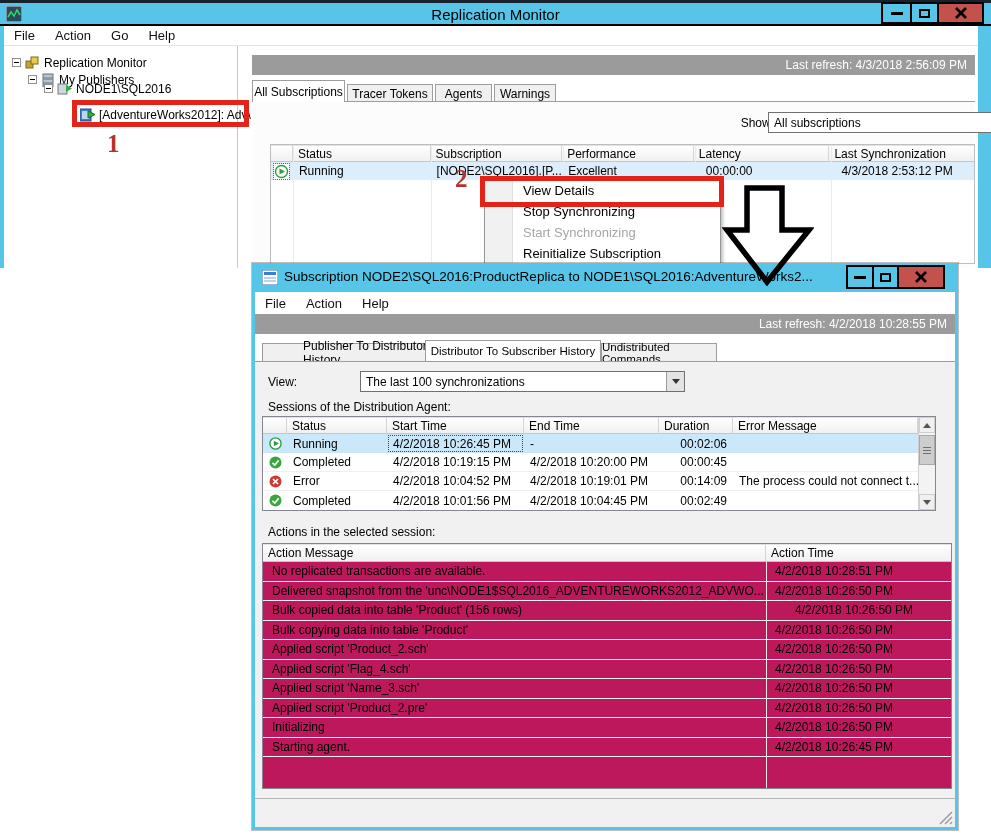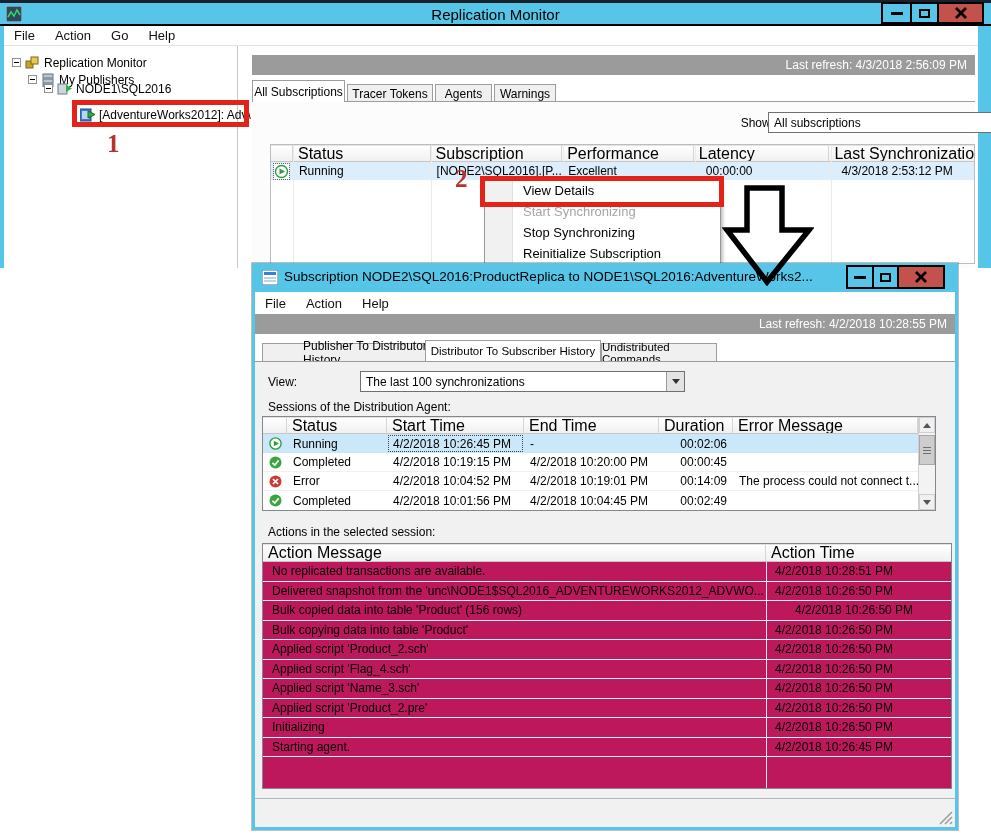--- a/index.html
+++ b/index.html
@@ -20,21 +20,21 @@
   .menubar { background:#fff; display:flex; align-items:center; }
   .menu-item { padding:3px 10px; font-size:13px; color:#111; }
   .refreshbar { background:#9b9b9b; color:#fff; font-size:12px; display:flex; align-items:center; justify-content:flex-end; padding-right:8px; }
 
   
   .tab { background:#f0f0f0; border:1px solid #9d9d9d; border-bottom:none; display:flex; align-items:center; justify-content:center; font-size:12px; }
   .tab.active { background:#fff; z-index:3; }
 
   
   .grid-hcell { background:linear-gradient(#ffffff,#f0f0f0); border-right:1px solid #d5d5d5; border-bottom:1px solid #c6c6c6; border-top:1px solid #e3e3e3;
-                display:flex; align-items:center; padding-left:5px; font-size:16px; overflow:hidden; white-space:nowrap; }
+                display:flex; align-items:center; padding-left:5px; font-size:12px; overflow:hidden; white-space:nowrap; }
   .cell { display:flex; align-items:center; padding-left:6px; font-size:12px; white-space:nowrap; overflow:hidden; }
   .sel-blue { background:#cbe8fa; }
 
   
   .expandbox { width:9px; height:9px; background:#fff; border:1px solid #919191; position:relative; }
   .expandbox::after { content:""; position:absolute; left:1px; top:3px; width:5px; height:1px; background:#000; }
   .tree-row { display:flex; align-items:center; gap:4px; position:absolute; height:17px; }
   .tree-label { font-size:12px; white-space:nowrap; }
 
   .dd { background:#fff; border:1px solid #707070; display:flex; align-items:center; position:relative; }
@@ -176,22 +176,22 @@
           <div class="cell" style="width:136px;padding-left:12px;">00:00:00</div>
           <div class="cell" style="width:145px;padding-left:12px;">4/3/2018 2:53:12 PM</div>
         </div>
       </div>
     </div>
   </div>
 
   <div class="abs ctx-menu" style="left:484px;top:179px;width:237px;height:92px;">
     <div class="ctx-gutter"></div>
     <div class="ctx-item">View Details</div>
+    <div class="ctx-item">Stop Synchronizing</div>
     <div class="ctx-item disabled">Start Synchronizing</div>
-    <div class="ctx-item">Stop Synchronizing</div>
     <div class="ctx-item">Reinitialize Subscription</div>
   </div>
 
   <div class="abs annot-red" style="left:72px;top:100px;width:177px;height:27px;"></div>
   <div class="abs annot-num" style="left:107px;top:130px;">1</div>
   <div class="abs annot-red" style="left:480px;top:176px;width:244px;height:31px;"></div>
   <div class="abs annot-num" style="left:455px;top:165px;">2</div>
 
   <div class="abs" style="left:252px;top:263px;width:706px;height:567px;border:3px solid #57c5e7;background:#fff;box-shadow:0 0 0 1px rgba(0,0,0,.25);z-index:10;">
     <div class="abs titlebar-blue" style="left:-3px;top:-3px;width:706px;height:29px;">

